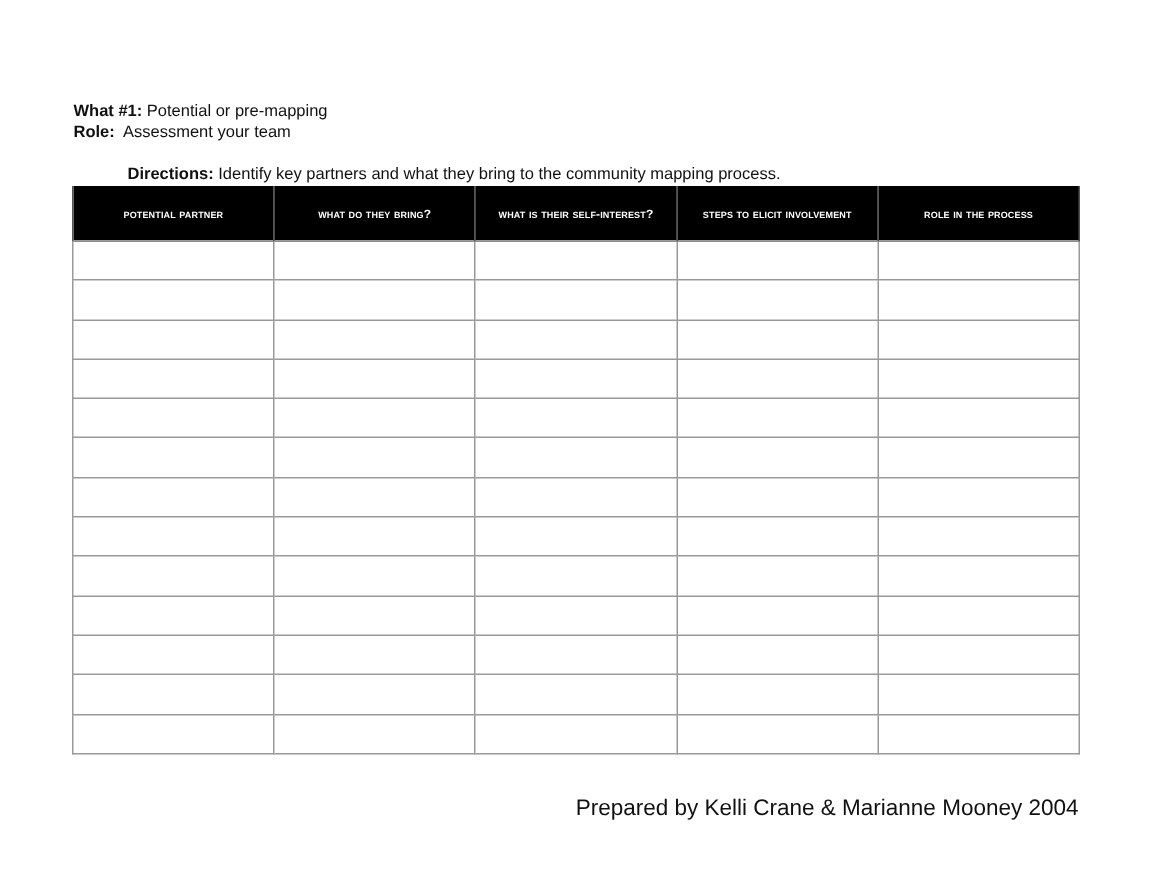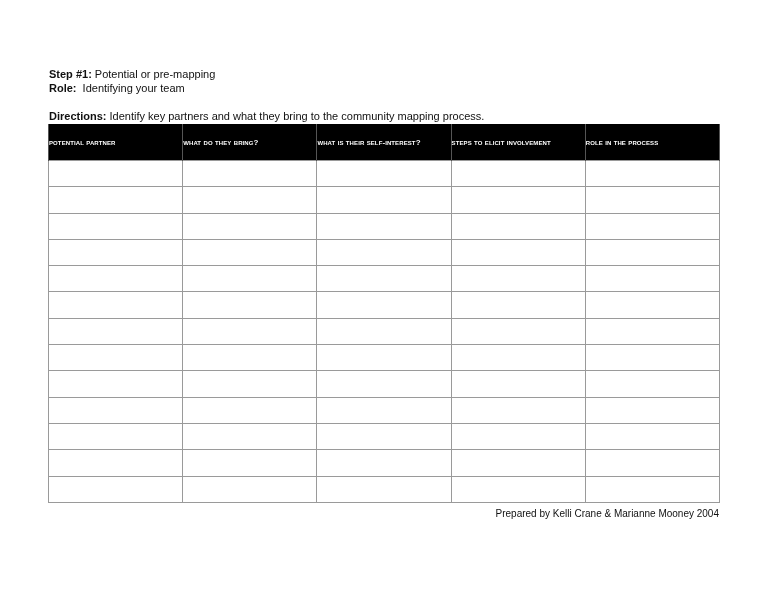--- a/index.html
+++ b/index.html
@@ -6,51 +6,51 @@
     body {
       width: 768px; height: 593px; background: #ffffff;
       position: relative; overflow: hidden;
       font-family: "Liberation Sans", "DejaVu Sans", sans-serif;
       color: #111;
     }
     .line { position: absolute; left: 49px; font-size: 11px; line-height: 13px; white-space: nowrap; }
     .line b { font-weight: bold; }
     #step-line { top: 68px; }
     #tool-line { top: 82px; }
-    #dir-line { top: 110px; }
+    #dir-line { top: 110px; margin-left: 36px; }
     table.grid {
       position: absolute; left: 48px; top: 124px;
       border-collapse: collapse; table-layout: fixed;
       width: 672px;
     }
     table.grid th {
       background: #000; color: #fff; height: 36px; padding: 0;
       font-size: 8px; font-weight: bold; font-variant: small-caps;
       text-transform: lowercase; letter-spacing: 0.1px;
       border-left: 1px solid #555; border-right: 1px solid #555;
-      text-align: left; vertical-align: middle;
+      text-align: center; vertical-align: middle;
     }
     table.grid td {
       height: 25.3px; padding: 0;
       border: 1px solid #9a9a9a;
     }
     table.grid col { width: 134px; }
     #footer {
-      position: absolute; right: 49px; top: 508px;
-      font-size: 10px; line-height: 11px; white-space: nowrap;
+      position: absolute; right: 49px; top: 533px;
+      font-size: 15px; line-height: 11px; white-space: nowrap;
     }
   </style>
 </head>
 <body>
 
 <div class="line" id="step-line">
-  <b>Step #1:</b><span> Potential or pre-mapping</span>
+  <b>What #1:</b><span> Potential or pre-mapping</span>
 </div>
 <div class="line" id="tool-line">
-  <b>Role:</b><span style="white-space:pre">  Identifying your team</span>
+  <b>Role:</b><span style="white-space:pre">  Assessment your team</span>
 </div>
 <div class="line" id="dir-line">
   <b>Directions:</b><span> Identify key partners and what they bring to the community mapping process.</span>
 </div>
 
 <table class="grid">
   <colgroup>
       <col>
       <col>
       <col>

